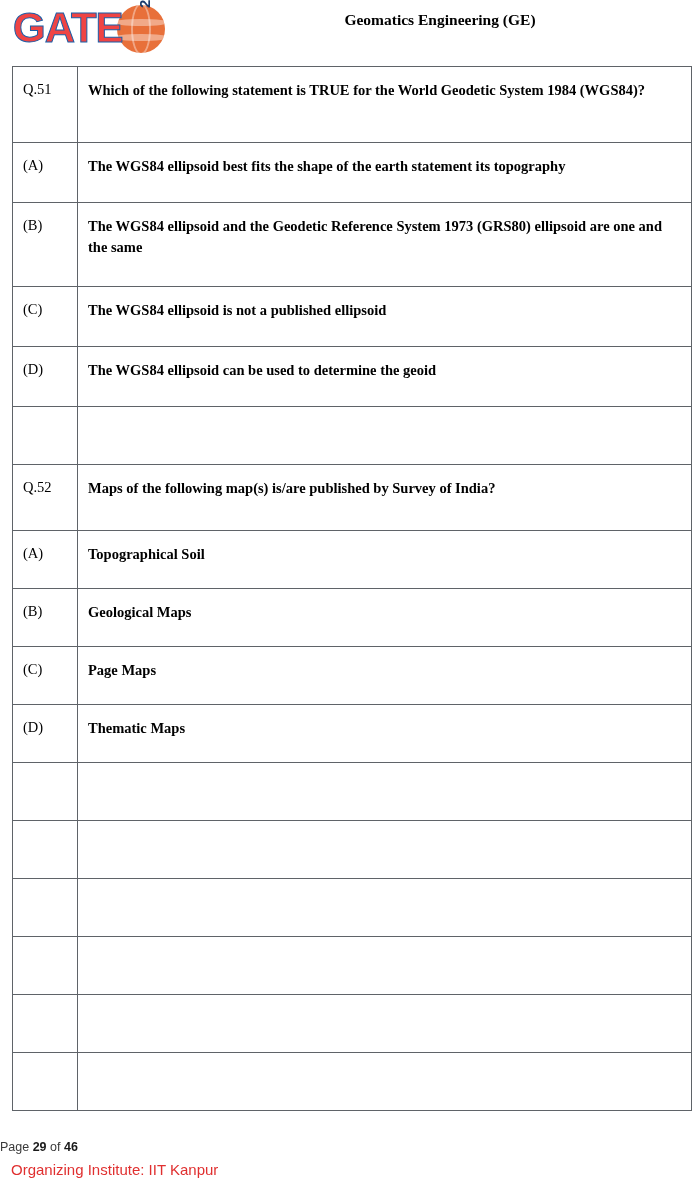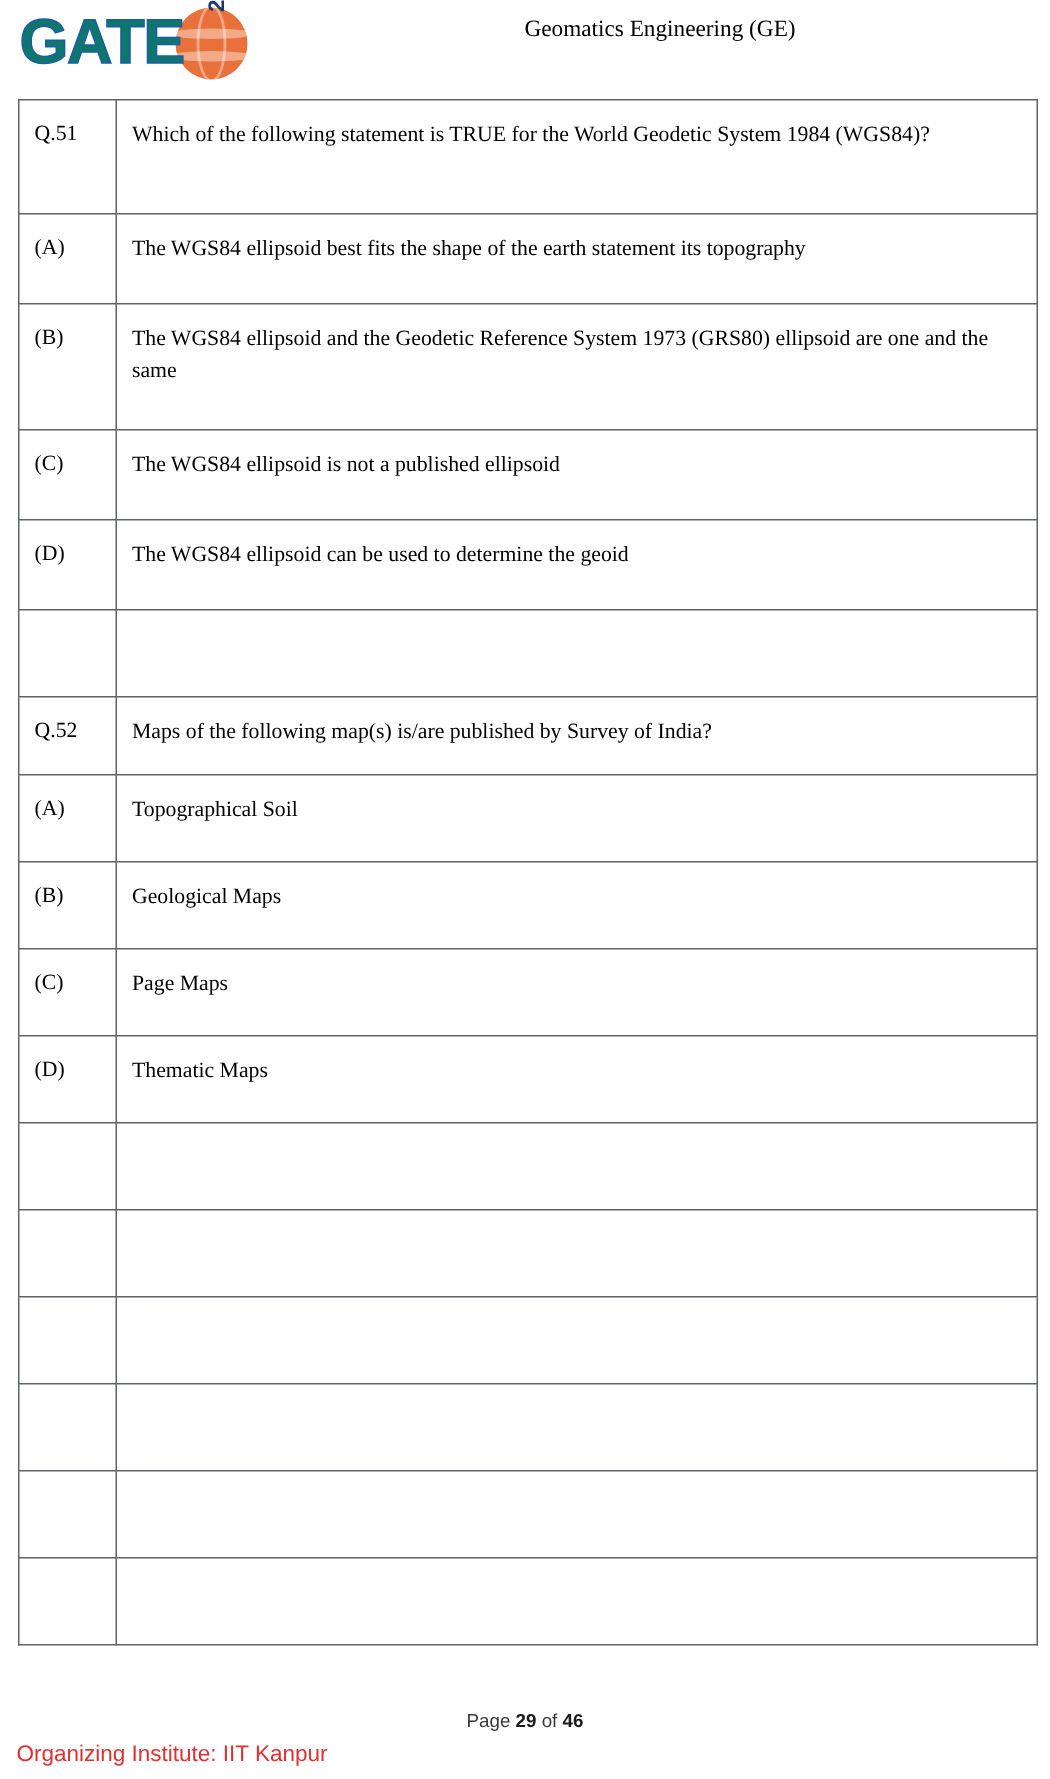--- a/index.html
+++ b/index.html
@@ -73,21 +73,21 @@
     box-sizing: border-box;
   }
   .logo-text {
     position: absolute;
     left: 0;
     top: 0;
     font-family: "Liberation Sans", sans-serif;
     font-weight: bold;
     font-size: 42px;
     letter-spacing: -1px;
-    color: #0f766e;
+    color: #ef4444;
     line-height: 52px;
     -webkit-text-stroke: 1px #1b5ea8;
   }
   .logo-year {
     position: absolute;
     left: 123px;
     top: 6px;
     font-family: "Liberation Sans", sans-serif;
     font-weight: bold;
     font-size: 15px;
@@ -98,21 +98,21 @@
     letter-spacing: 0px;
   }
 
   .header-title {
     position: absolute;
     left: 200px;
     top: 11px;
     width: 480px;
     text-align: center;
     font-family: "Liberation Serif", serif;
-    font-weight: normal;
+    font-weight: bold;
     font-size: 15.5px;
     color: #000000;
   }
 
   
   .qtable {
     position: absolute;
     left: 12px;
     top: 66px;
     width: 680px;
@@ -131,43 +131,44 @@
   .cell-label {
     font-size: 14.5px;
     padding: 13px 0 0 10px;
     line-height: 1.32;
     white-space: nowrap;
   }
   .cell-body {
     font-size: 14.5px;
     padding: 13px 8px 10px 10px;
     line-height: 1.42;
+    font-weight: bold;
   }
   .cell-body.justify {
     text-align: justify;
     text-justify: inter-word;
   }
   .row-q51   { height: 76px; }
   .row-optA  { height: 60px; }
   .row-optB  { height: 84px; }
   .row-optC  { height: 60px; }
   .row-optD  { height: 60px; }
   .row-gap   { height: 58px; }
-  .row-q52   { height: 52px; }
+  .row-q52   { height: 66px; }
   .row-opt   { height: 58px; }
   .row-blank { height: 58px; }
   .row-blank-last { height: 58px; }
 
   
   .footer-page {
     position: absolute;
     left: 0;
     top: 1140px;
     width: 700px;
-    text-align: center;
+    text-align: left;
     font-family: "Liberation Sans", sans-serif;
     font-size: 12.5px;
     color: #3a3a3a;
   }
   .footer-page b {
     font-weight: bold;
     color: #1a1a1a;
   }
   .footer-institute {
     position: absolute;

